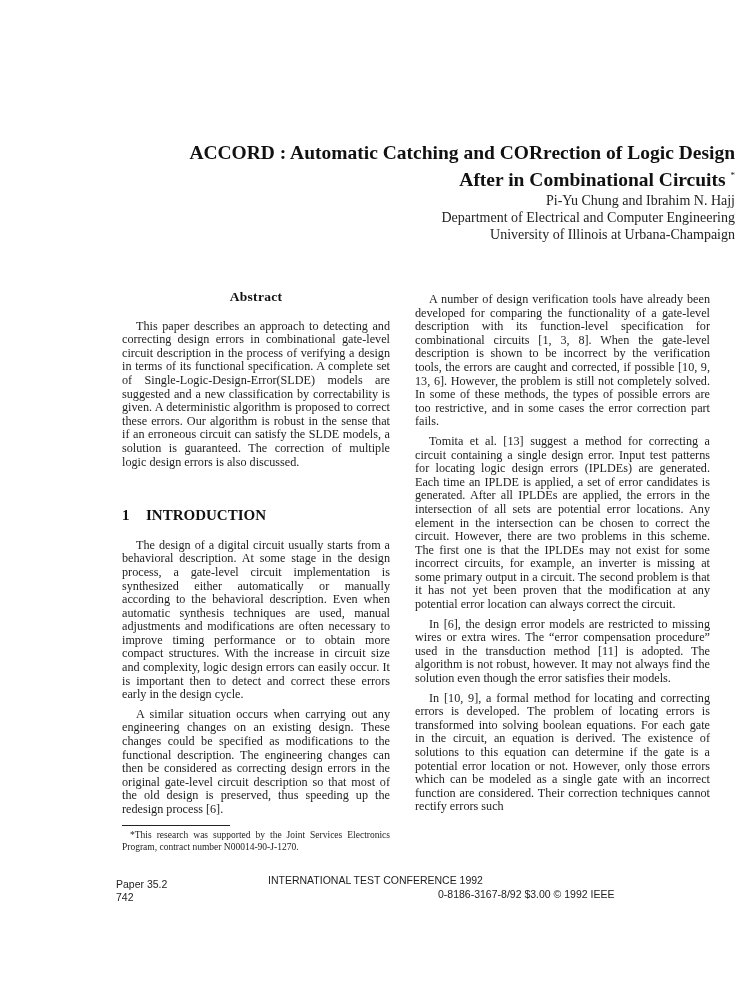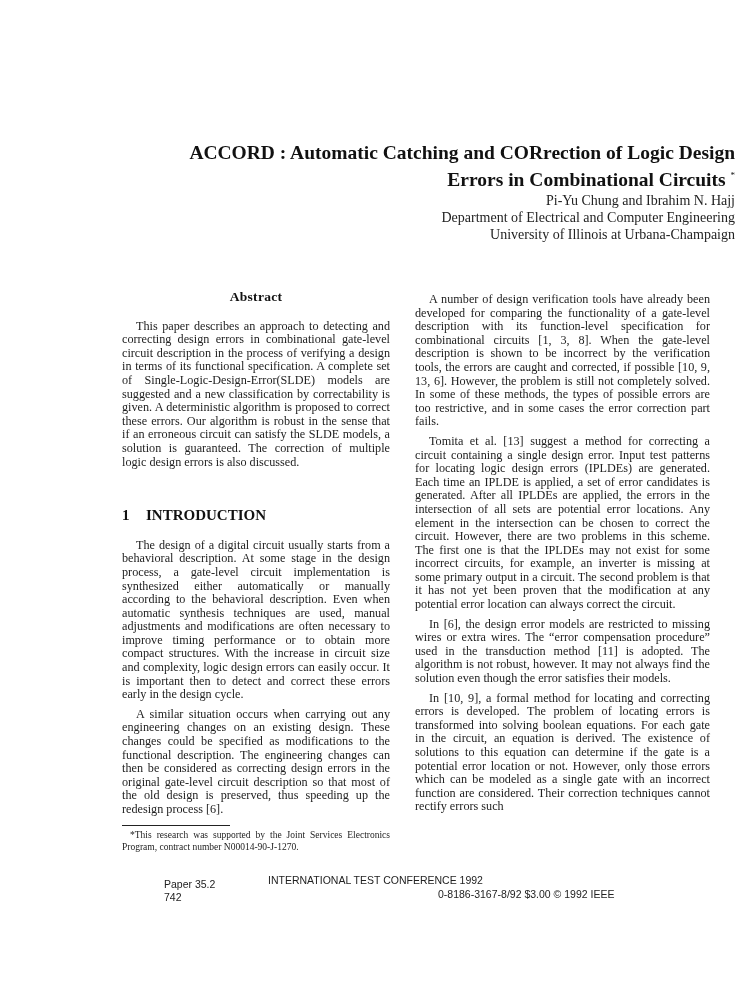--- a/index.html
+++ b/index.html
@@ -10,30 +10,30 @@
   .col-left { left: 122px; width: 268px; top: 290px; }
   .col-right { left: 415px; width: 295px; top: 293px; }
   .abs-head { text-align: center; font-size: 13.5px; font-weight: bold; letter-spacing: 0.3px; margin-bottom: 16px; color: #111; }
   .abs-body { text-indent: 14px; }
   .sec-head { font-size: 15px; font-weight: bold; margin-top: 40px; margin-bottom: 16px; color: #111; }
   .sec-num { display: inline-block; width: 24px; }
   .para { text-indent: 14px; margin: 0 0 6px 0; }
   .fn-rule { position: absolute; left: 122px; top: 825px; width: 108px; border-top: 1px solid #222; }
   .footnote { position: absolute; left: 122px; width: 268px; top: 830px; font-family: "Liberation Serif", serif; font-size: 9.5px; line-height: 11.5px; text-indent: 8px; text-align: justify; color: #222; }
   .foot { position: absolute; font-family: "Liberation Sans", sans-serif; font-size: 10.5px; line-height: 13px; color: #222; }
-  .foot-left { left: 116px; top: 878px; margin-left: 48px; }
+  .foot-left { left: 116px; top: 878px; }
   .foot-center { left: 268px; top: 874px; }
   .foot-right { left: 438px; top: 888px; }
 </style>
 </head>
 <body>
 
 <div class="title">
   <div>ACCORD : Automatic Catching and CORrection of Logic Design</div>
-  <div><span>Errors in Combinational Circuits</span> <sup style="font-size:9px;font-weight:normal;">*</sup></div>
+  <div><span>After in Combinational Circuits</span> <sup style="font-size:9px;font-weight:normal;">*</sup></div>
 </div>
 
 <div class="authors">
   <div>Pi-Yu Chung and Ibrahim N. Hajj</div>
   <div>Department of Electrical and Computer Engineering</div>
   <div>University of Illinois at Urbana-Champaign</div>
 </div>
 
 <div class="col col-left">
   <div class="abs-head">Abstract</div>

